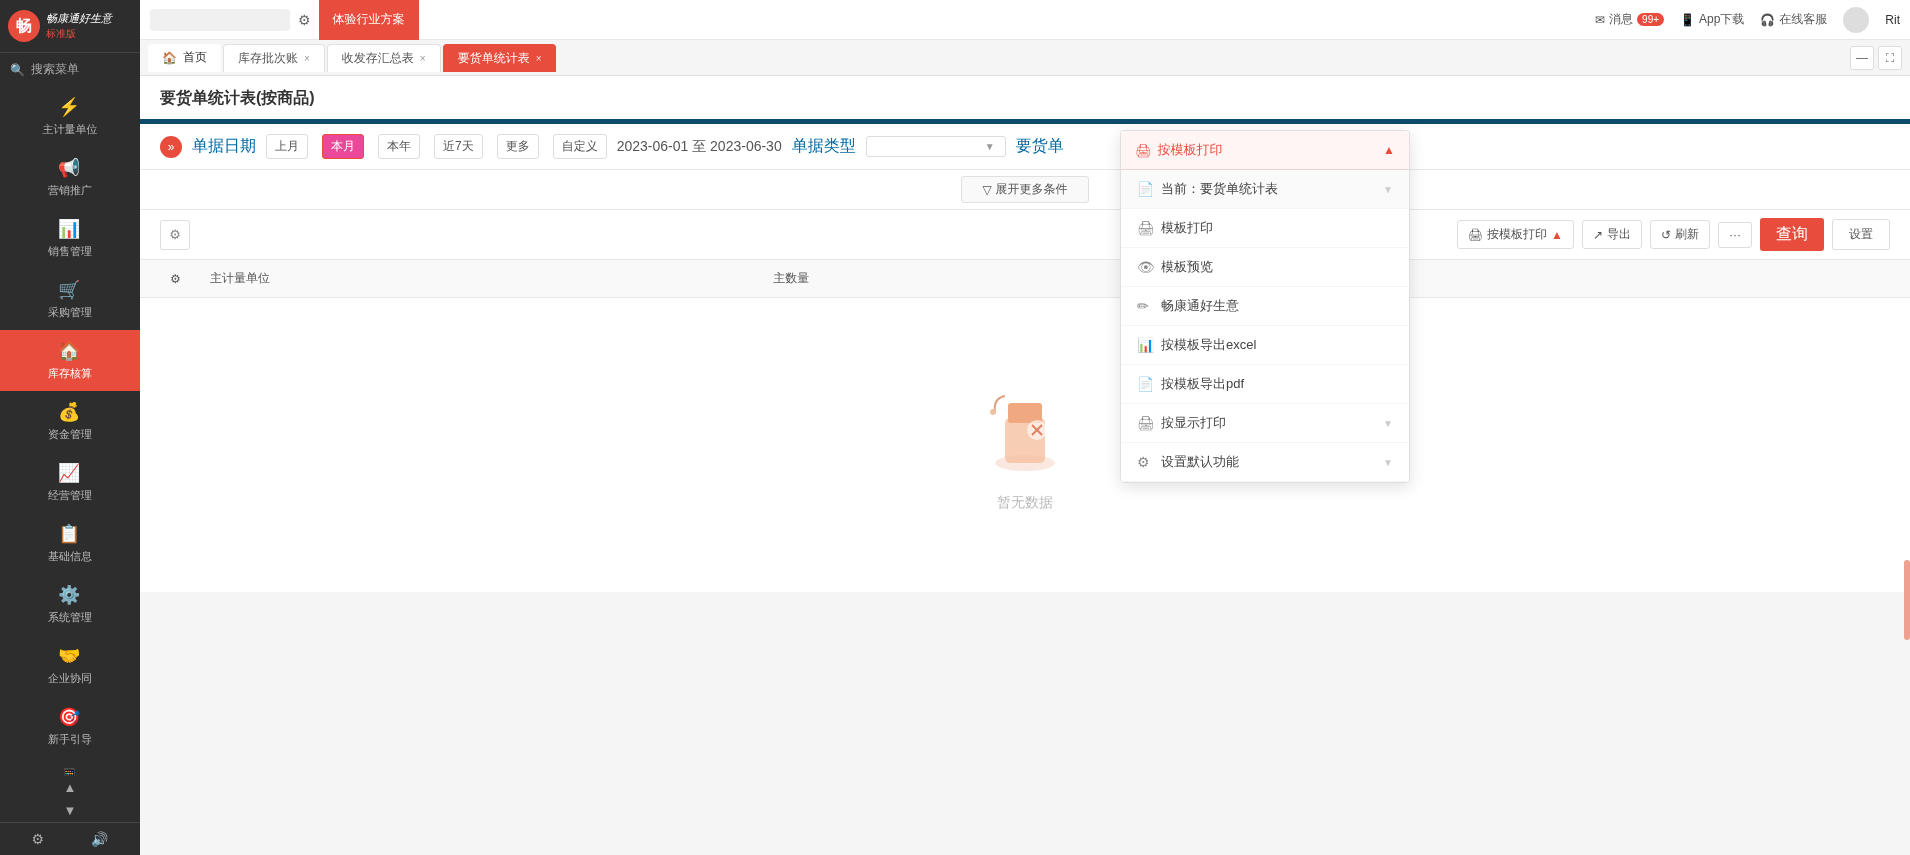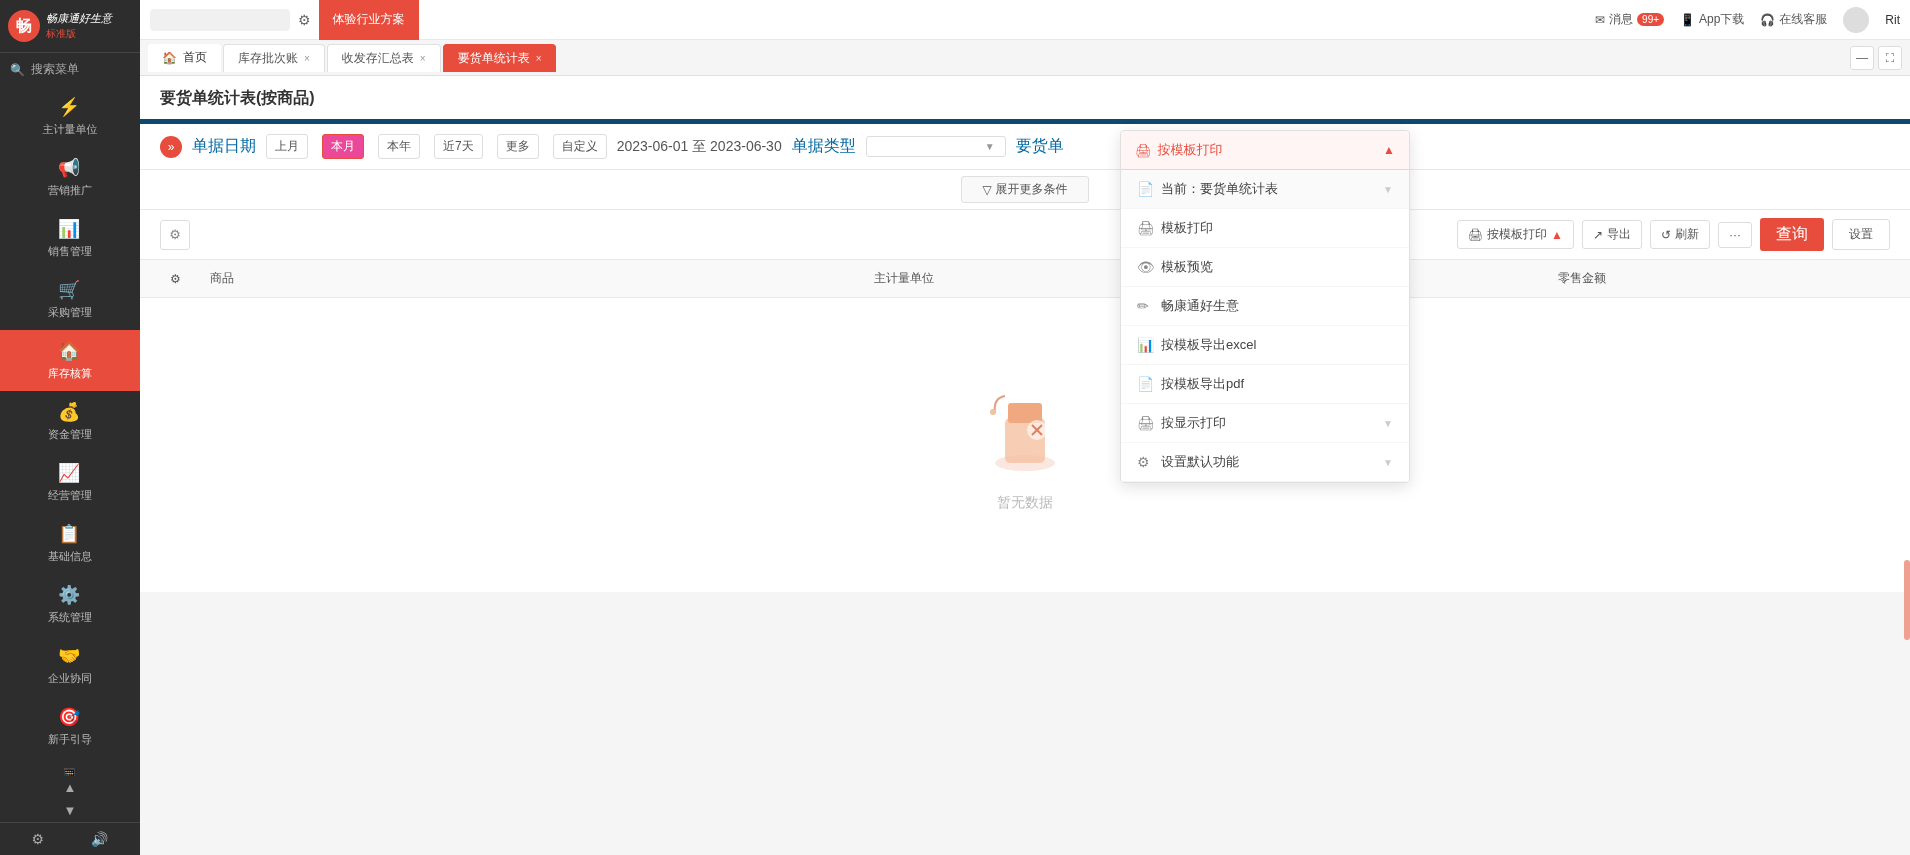--- a/index.html
+++ b/index.html
@@ -621,21 +621,20 @@
           <span>···</span>
         </div>
         <button class="action-btn-primary">查询</button>
         <button class="action-btn-outline">设置</button>
       </div>
     </div>
 
     <div class="table-area">
       <div class="table-header">
         <div class="table-col table-col-gear">⚙</div>
-        <div class="table-col table-col-product">商品</div>
         <div class="table-col table-col-unit">主计量单位</div>
         <div class="table-col table-col-qty">主数量</div>
         <div class="table-col table-col-amount">零售金额</div>
       </div>
 
       <div class="empty-state">
         <svg class="empty-icon" viewBox="0 0 100 100" xmlns="http://www.w3.org/2000/svg">
           <ellipse cx="50" cy="85" rx="30" ry="8" fill="#f5d0c0" opacity="0.5"></ellipse>
           <rect x="30" y="40" width="40" height="45" rx="5" fill="#f5c0a0" opacity="0.8"></rect>
           <rect x="33" y="25" width="34" height="20" rx="3" fill="#f0a880"></rect>

